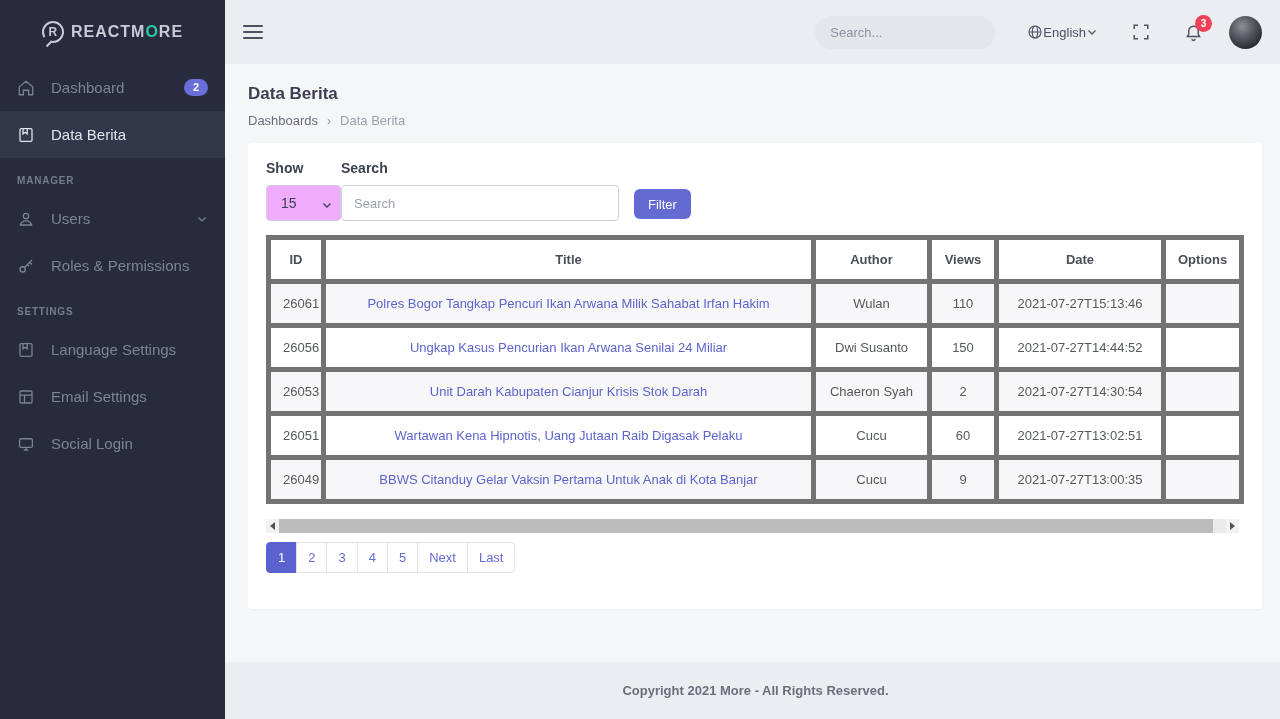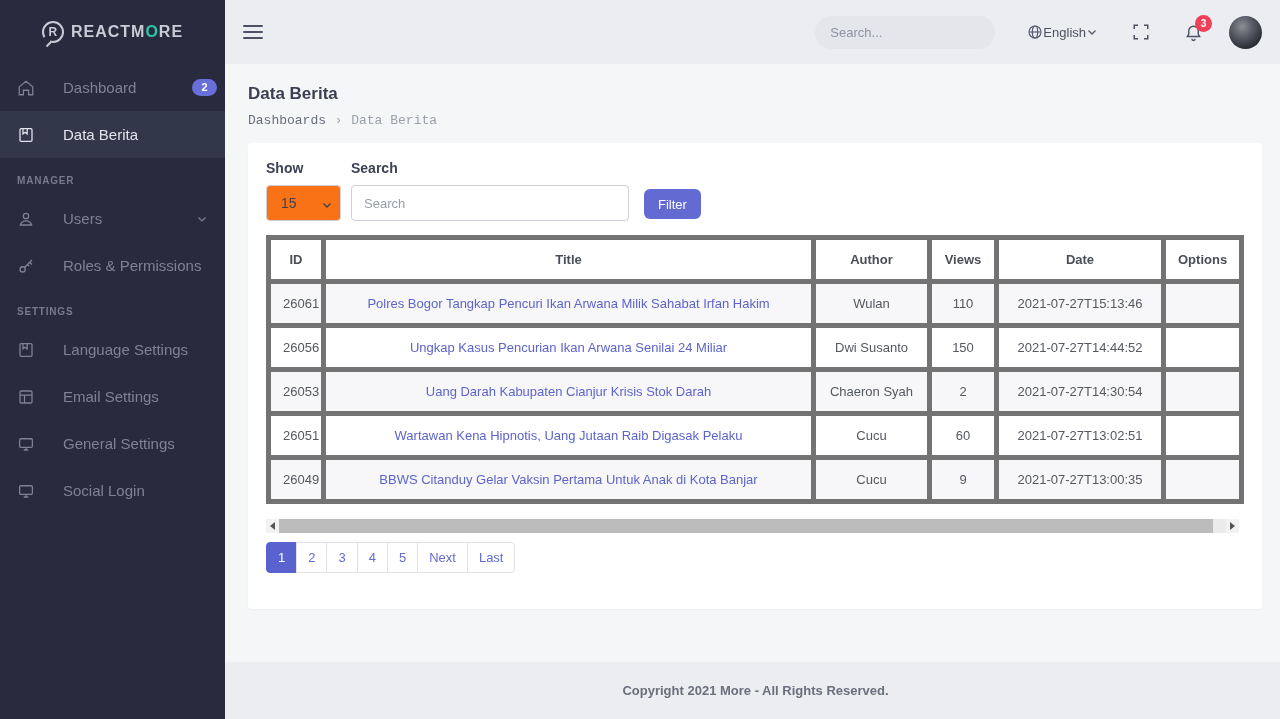--- a/index.html
+++ b/index.html
@@ -10,21 +10,21 @@
   
   .sidebar { width:225px; min-width:225px; height:719px; background:#272b3d; overflow:hidden; }
   .logo-row { height:64px; display:flex; align-items:center; justify-content:center; gap:7px; }
   .logo-badge { width:22px; height:22px; border:2.5px solid #c9ccd6; border-radius:50%; color:#c9ccd6;
     display:flex; align-items:center; justify-content:center; font-size:12px; font-weight:bold; position:relative; }
   .logo-badge::after { content:""; position:absolute; left:-2px; bottom:-4px; width:7px; height:7px;
     background:#272b3d; border-right:2.5px solid #c9ccd6; transform:rotate(45deg); }
   .logo-text { font-size:16px; font-weight:bold; letter-spacing:1px; color:#c9ccd6; }
   .logo-text .accent { color:#2ec5a5; }
   .nav-section-label { padding:17px 17px 9px; font-size:10px; font-weight:bold; letter-spacing:.8px; color:#767b8c; }
-  .nav-item { height:47px; display:flex; align-items:center; padding:0 17px; gap:28px;
+  .nav-item { height:47px; display:flex; align-items:center; padding:0 17px; gap:16px;
     color:#7d8394; font-size:15px; cursor:pointer; }
   .nav-item svg { width:18px; height:18px; stroke:#7d8394; flex:none; }
   .nav-item.active { background:#323749; color:#e2e4ed; }
   .nav-item.active svg { stroke:#e2e4ed; }
   .nav-item .grow { flex:1; }
   .pill-badge { background:#696fd8; color:#fff; font-size:11px; font-weight:bold; border-radius:10px;
     padding:3px 9px; line-height:1; }
   .chev { stroke:#7d8394; width:12px !important; height:12px !important; }
 
   
@@ -46,36 +46,36 @@
   .icon-btn { margin-left:34px; cursor:pointer; position:relative; display:flex; }
   .icon-btn svg { stroke:#4c5265; }
   .notif-badge { position:absolute; top:-8px; right:-9px; background:#ee4058; color:#fff; font-size:10px;
     font-weight:bold; min-width:17px; height:17px; border-radius:9px; display:flex; align-items:center; justify-content:center; }
   .avatar { width:33px; height:33px; border-radius:50%; margin-left:26px; cursor:pointer;
     background:radial-gradient(circle at 40% 32%, #8d8f96 0%, #5a5d66 35%, #23252c 80%); }
 
   
   .content { flex:1; background:#f5f6f8; padding:20px 24px 0 23px; overflow:hidden; }
   .page-title { font-size:17px; font-weight:bold; color:#3c3f52; }
-  .breadcrumb { margin-top:9px; font-size:13px; display:flex; align-items:flex-end; gap:9px;font-family:Liberation Mono, monospace; }
+  .breadcrumb { margin-top:9px; font-size:13px; display:flex; align-items:flex-end; gap:9px; }
   .breadcrumb .bc-home { color:#676d7b; cursor:pointer; }
   .breadcrumb .bc-sep { color:#9aa0aa; font-size:12px; }
   .breadcrumb .bc-cur { color:#9aa0aa; }
 
   .card { margin-top:15px; background:#fff; border-radius:4px; box-shadow:0 1px 2px rgba(0,0,0,.04);
     padding:17px 18px 36px; }
 
   
   .controls { display:flex; align-items:center; }
   .field label { display:block; font-size:14px; font-weight:bold; color:#3d4152; margin-bottom:9px; }
   .select-wrap { position:relative; width:75px; }
-  .select-wrap select { width:75px; height:36px; border:1px solid #cdd0da; border-radius:4px; background:#f97316;
+  .select-wrap select { width:75px; height:36px; border:1px solid #cdd0da; border-radius:4px; background:#f0abfc;
     font-size:14px; color:#3d4152; padding:0 24px 0 14px; appearance:none; -webkit-appearance:none; font-family:inherit; cursor:pointer; }
   .select-wrap svg { position:absolute; right:8px; top:14px; pointer-events:none; stroke:#3d4152; }
-  .field + .field { margin-left:10px; }
+  .field + .field { margin-left:0; }
   .search-field input { width:278px; height:36px; border:1px solid #cdd0da; border-radius:4px; padding:0 12px;
     font-size:13px; color:#3d4152; font-family:inherit; outline:none; }
   .search-field input::placeholder { color:#9aa0ab; }
   .filter-btn { margin-left:15px; margin-top:27px; height:30px; padding:0 14px; background:#636ad1; color:#fff;
     border:none; border-radius:6px; font-size:13px; font-family:inherit; cursor:pointer; }
 
   
   table { margin-top:14px; width:973px; table-layout:fixed; border-collapse:collapse; font-size:13px; }
   th, td { border:5px solid #737373; padding:12px; text-align:center; overflow:hidden; white-space:nowrap; }
   th { color:#4a4e57; font-weight:bold; }
@@ -168,27 +168,20 @@
     </div>
 
     <div class="nav-item">
       <svg viewBox="0 0 24 24" fill="none" stroke-width="1.7">
           <rect x="4" y="4" width="16" height="16" rx="1.5"></rect>
           <path d="M4 9.5h16M10 9.5V20"></path>
         </svg>
       <span>Email Settings</span>
     </div>
 
-    <div class="nav-item">
-      <svg viewBox="0 0 24 24" fill="none" stroke-width="1.7">
-          <rect x="3.5" y="5" width="17" height="11.5" rx="1.5"></rect>
-          <path d="M9 20h6m-3-3.5V20"></path>
-        </svg>
-      <span>General Settings</span>
-    </div>
 
     <div class="nav-item">
       <svg viewBox="0 0 24 24" fill="none" stroke-width="1.7">
           <rect x="3.5" y="5" width="17" height="11.5" rx="1.5"></rect>
           <path d="M9 20h6m-3-3.5V20"></path>
         </svg>
       <span>Social Login</span>
     </div>
   </aside>
 
@@ -299,21 +292,21 @@
             <tr>
               <td>26056</td>
               <td><a>Ungkap Kasus Pencurian Ikan Arwana Senilai 24 Miliar</a></td>
               <td>Dwi Susanto</td>
               <td>150</td>
               <td>2021-07-27T14:44:52</td>
               <td></td>
             </tr>
             <tr>
               <td>26053</td>
-              <td><a>Uang Darah Kabupaten Cianjur Krisis Stok Darah</a></td>
+              <td><a>Unit Darah Kabupaten Cianjur Krisis Stok Darah</a></td>
               <td>Chaeron Syah</td>
               <td>2</td>
               <td>2021-07-27T14:30:54</td>
               <td></td>
             </tr>
             <tr>
               <td>26051</td>
               <td><a>Wartawan Kena Hipnotis, Uang Jutaan Raib Digasak Pelaku</a></td>
               <td>Cucu</td>
               <td>60</td>

